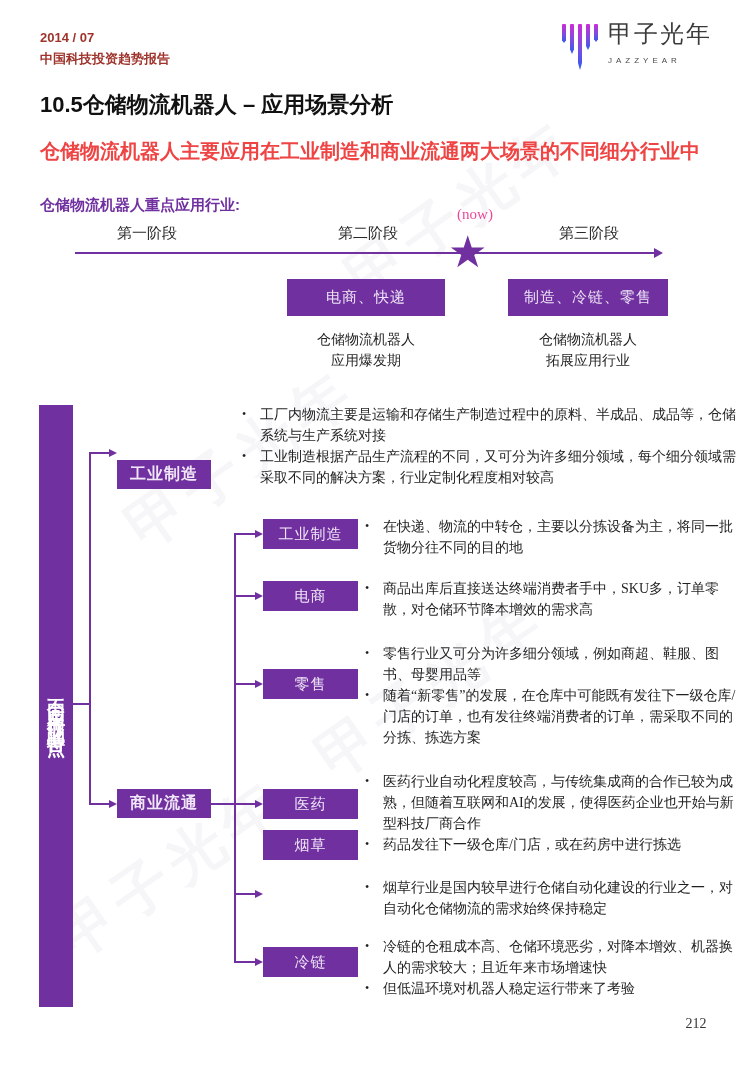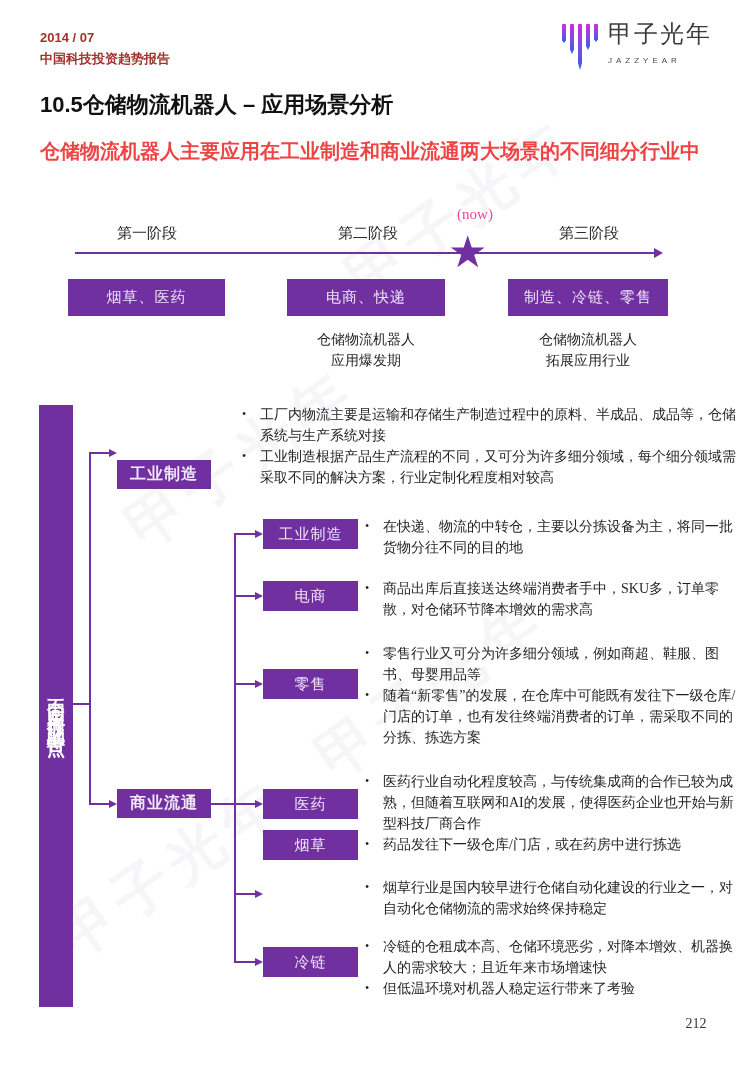--- a/index.html
+++ b/index.html
@@ -90,31 +90,31 @@
       <div class="logo-bar"></div>
     </div>
     <div class="logo-txt">
       <div class="logo-cn">甲子光年</div>
       <div class="logo-en">JAZZYEAR</div>
     </div>
   </div>
 
   <div class="abs sec-title">10.5仓储物流机器人 – 应用场景分析</div>
   <div class="abs key-msg">仓储物流机器人主要应用在工业制造和商业流通两大场景的不同细分行业中</div>
+  <div class="abs chart-label">仓储物流机器人重点应用行业:</div>
 
   <div class="abs stage-label" style="left:112px;">第一阶段</div>
   <div class="abs stage-label" style="left:333px;">第二阶段</div>
   <div class="abs stage-label" style="left:554px;">第三阶段</div>
   <div class="abs now-label">(now)</div>
 
   <div class="abs tl-line"></div>
   <div class="abs tl-arrowhead"></div>
   <div class="abs now-star">★</div>
 
-  <div class="abs tl-box" style="left:68px;width:157px;">烟草、医药</div>
   <div class="abs tl-box" style="left:508px;width:160px;">制造、冷链、零售</div>
   <div class="abs tl-box" style="left:287px;width:158px;">电商、快递</div>
 
   <div class="abs tl-cap" style="left:287px;width:158px;">
     <div>仓储物流机器人</div>
     <div>应用爆发期</div>
   </div>
   <div class="abs tl-cap" style="left:508px;width:160px;">
     <div>仓储物流机器人</div>
     <div>拓展应用行业</div>

